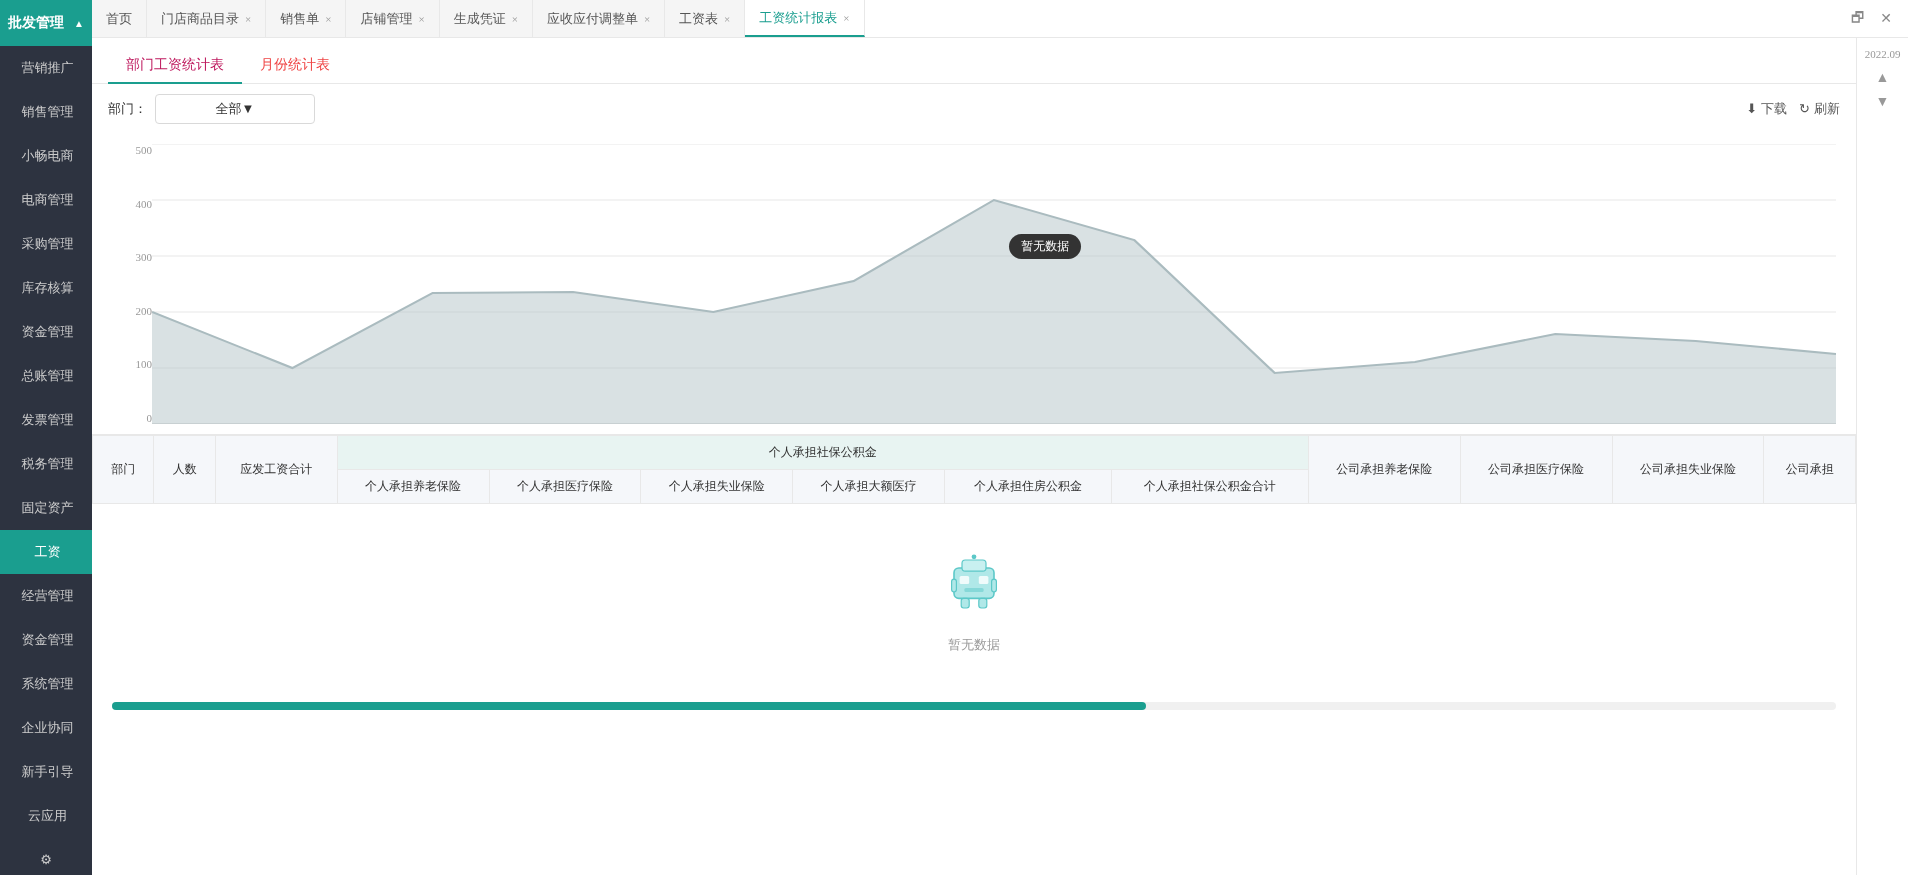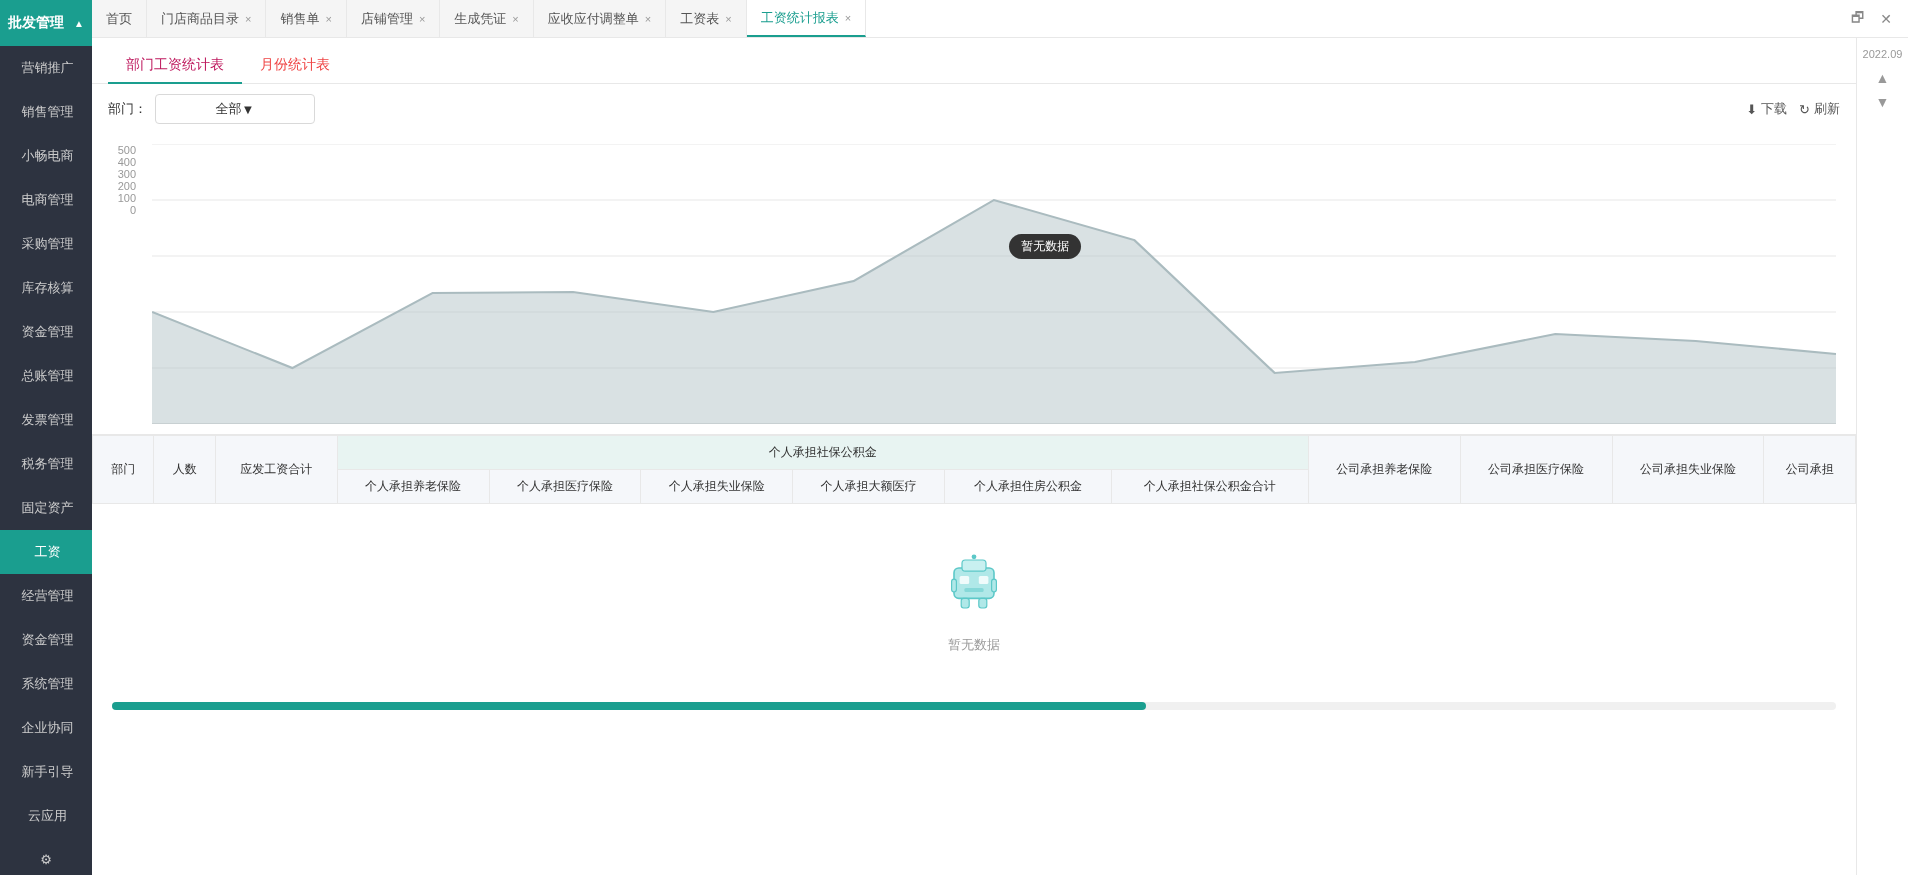--- a/index.html
+++ b/index.html
@@ -42,20 +42,21 @@
       color: #ccc;
       cursor: pointer;
     }
 
     
     .main-area {
       flex: 1;
       display: flex;
       flex-direction: column;
       overflow: hidden;
+      font-family: Liberation Serif, serif;
     }
 
     
     .tab-bar {
       background: #fff;
       display: flex;
       align-items: center;
       border-bottom: 1px solid #e8e8e8;
       height: 38px;
       flex-shrink: 0;
@@ -161,24 +162,25 @@
       border-radius: 14px;
       padding: 4px 12px;
       font-size: 12px;
       top: 100px;
       left: 52%;
       white-space: nowrap;
       z-index: 10;
     }
     .y-axis-labels {
       position: absolute;
-      left: 8px;
+      left: 24px;
       top: 10px;
       display: flex;
       flex-direction: column;
+      justify-content: space-between;
       height: 280px;
       font-size: 11px;
       color: #999;
     }
     .y-label { text-align: right; width: 36px; }
 
     
     .table-wrapper {
       flex: 1;
       overflow: auto;

